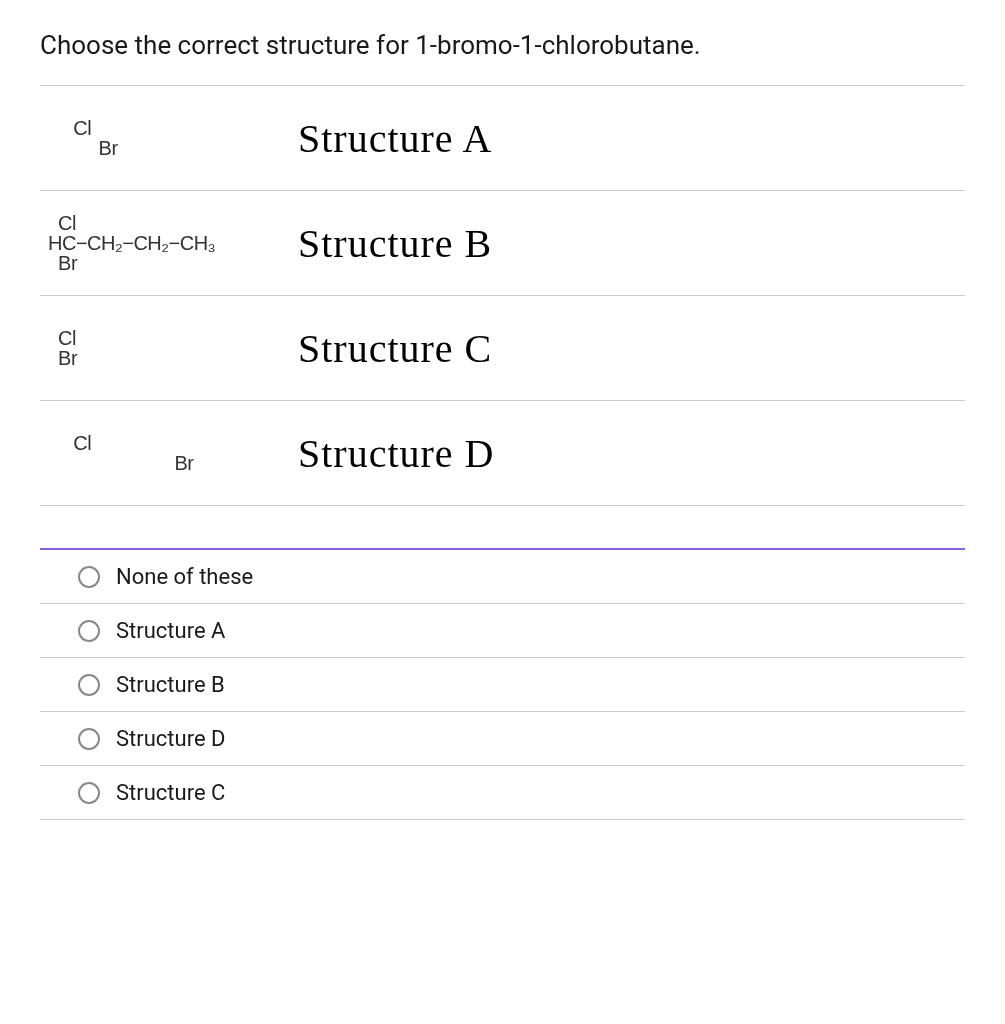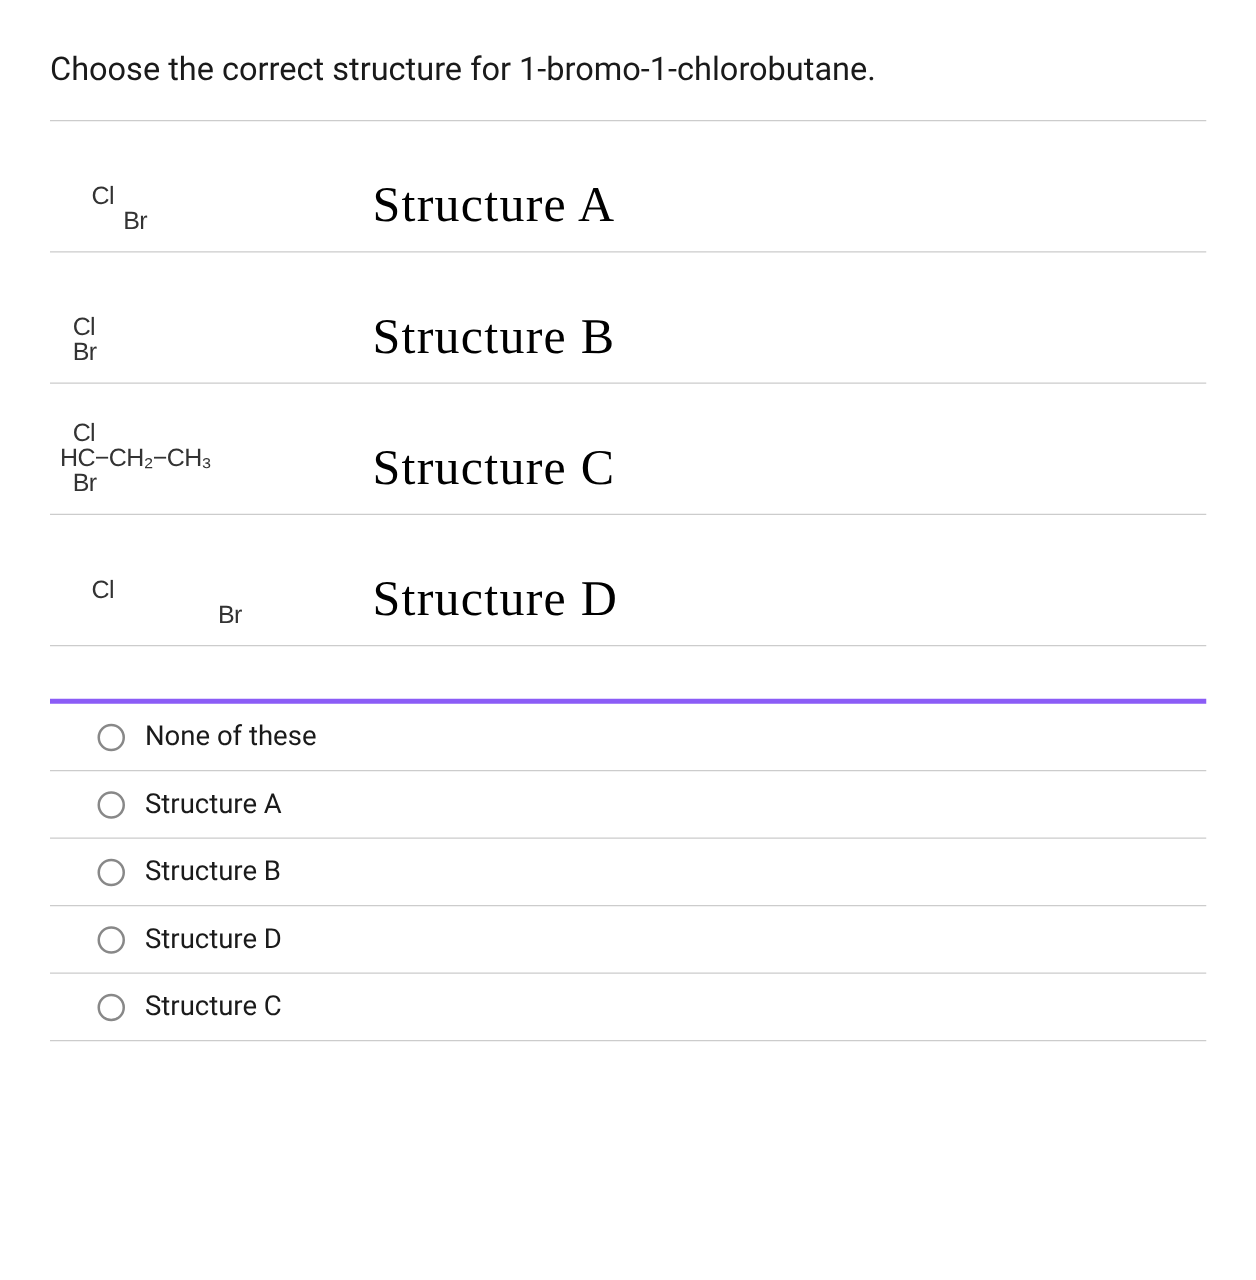--- a/index.html
+++ b/index.html
@@ -11,31 +11,30 @@
       font-family: -apple-system, BlinkMacSystemFont, "Segoe UI", Roboto, sans-serif;
       background: #fff;
       padding: 30px 40px;
       width: 1005px;
       color: #1a1a1a;
     }
     .question-text {
       font-size: 26px;
       font-weight: 400;
       margin-bottom: 25px;
-      margin-top: 11px;
     }
     .structures-box {
       border-top: 1px solid #ccc;
       margin-bottom: 40px;
     }
     .structure-row {
       border-bottom: 1px solid #ccc;
       padding: 14px 8px 14px 8px;
       display: flex;
-      align-items: flex-end;
+      align-items: center;
       min-height: 105px;
     }
     .chem-structure {
       width: 250px;
       flex-shrink: 0;
       font-family: Arial, sans-serif;
       font-size: 20px;
       color: #333;
       line-height: 1.0;
     }
@@ -56,21 +55,21 @@
     }
     .answer-option {
       border-bottom: 1px solid #ccc;
       padding: 14px 8px;
       display: flex;
       align-items: center;
       gap: 16px;
       cursor: pointer;
     }
     .answers .answer-option:first-child {
-      border-top: 4px solid #8b5cf6;
+      border-top: 2px solid #8b5cf6;
       margin-top: 42px;
     }
     .radio-circle {
       width: 22px;
       height: 22px;
       border: 2px solid #888;
       border-radius: 50%;
       flex-shrink: 0;
       margin-left: 30px;
     }
@@ -90,29 +89,29 @@
     <div class="chem-structure">
       <div class="chem-line">     Cl</div>
       <div class="chem-line">          Br</div>
     </div>
     <div class="handwritten-label">Structure A</div>
   </div>
 
   <div class="structure-row">
     <div class="chem-structure">
       <div class="chem-line">  Cl</div>
+      <div class="chem-line">HC−CH₂−CH₂−CH₃</div>
       <div class="chem-line">  Br</div>
     </div>
     <div class="handwritten-label">Structure B</div>
   </div>
 
   <div class="structure-row">
     <div class="chem-structure">
       <div class="chem-line">  Cl</div>
-      <div class="chem-line">HC−CH₂−CH₃</div>
       <div class="chem-line">  Br</div>
     </div>
     <div class="handwritten-label">Structure C</div>
   </div>
 
   <div class="structure-row">
     <div class="chem-structure">
       <div class="chem-line">     Cl</div>
       <div class="chem-line">                         Br</div>
     </div>

